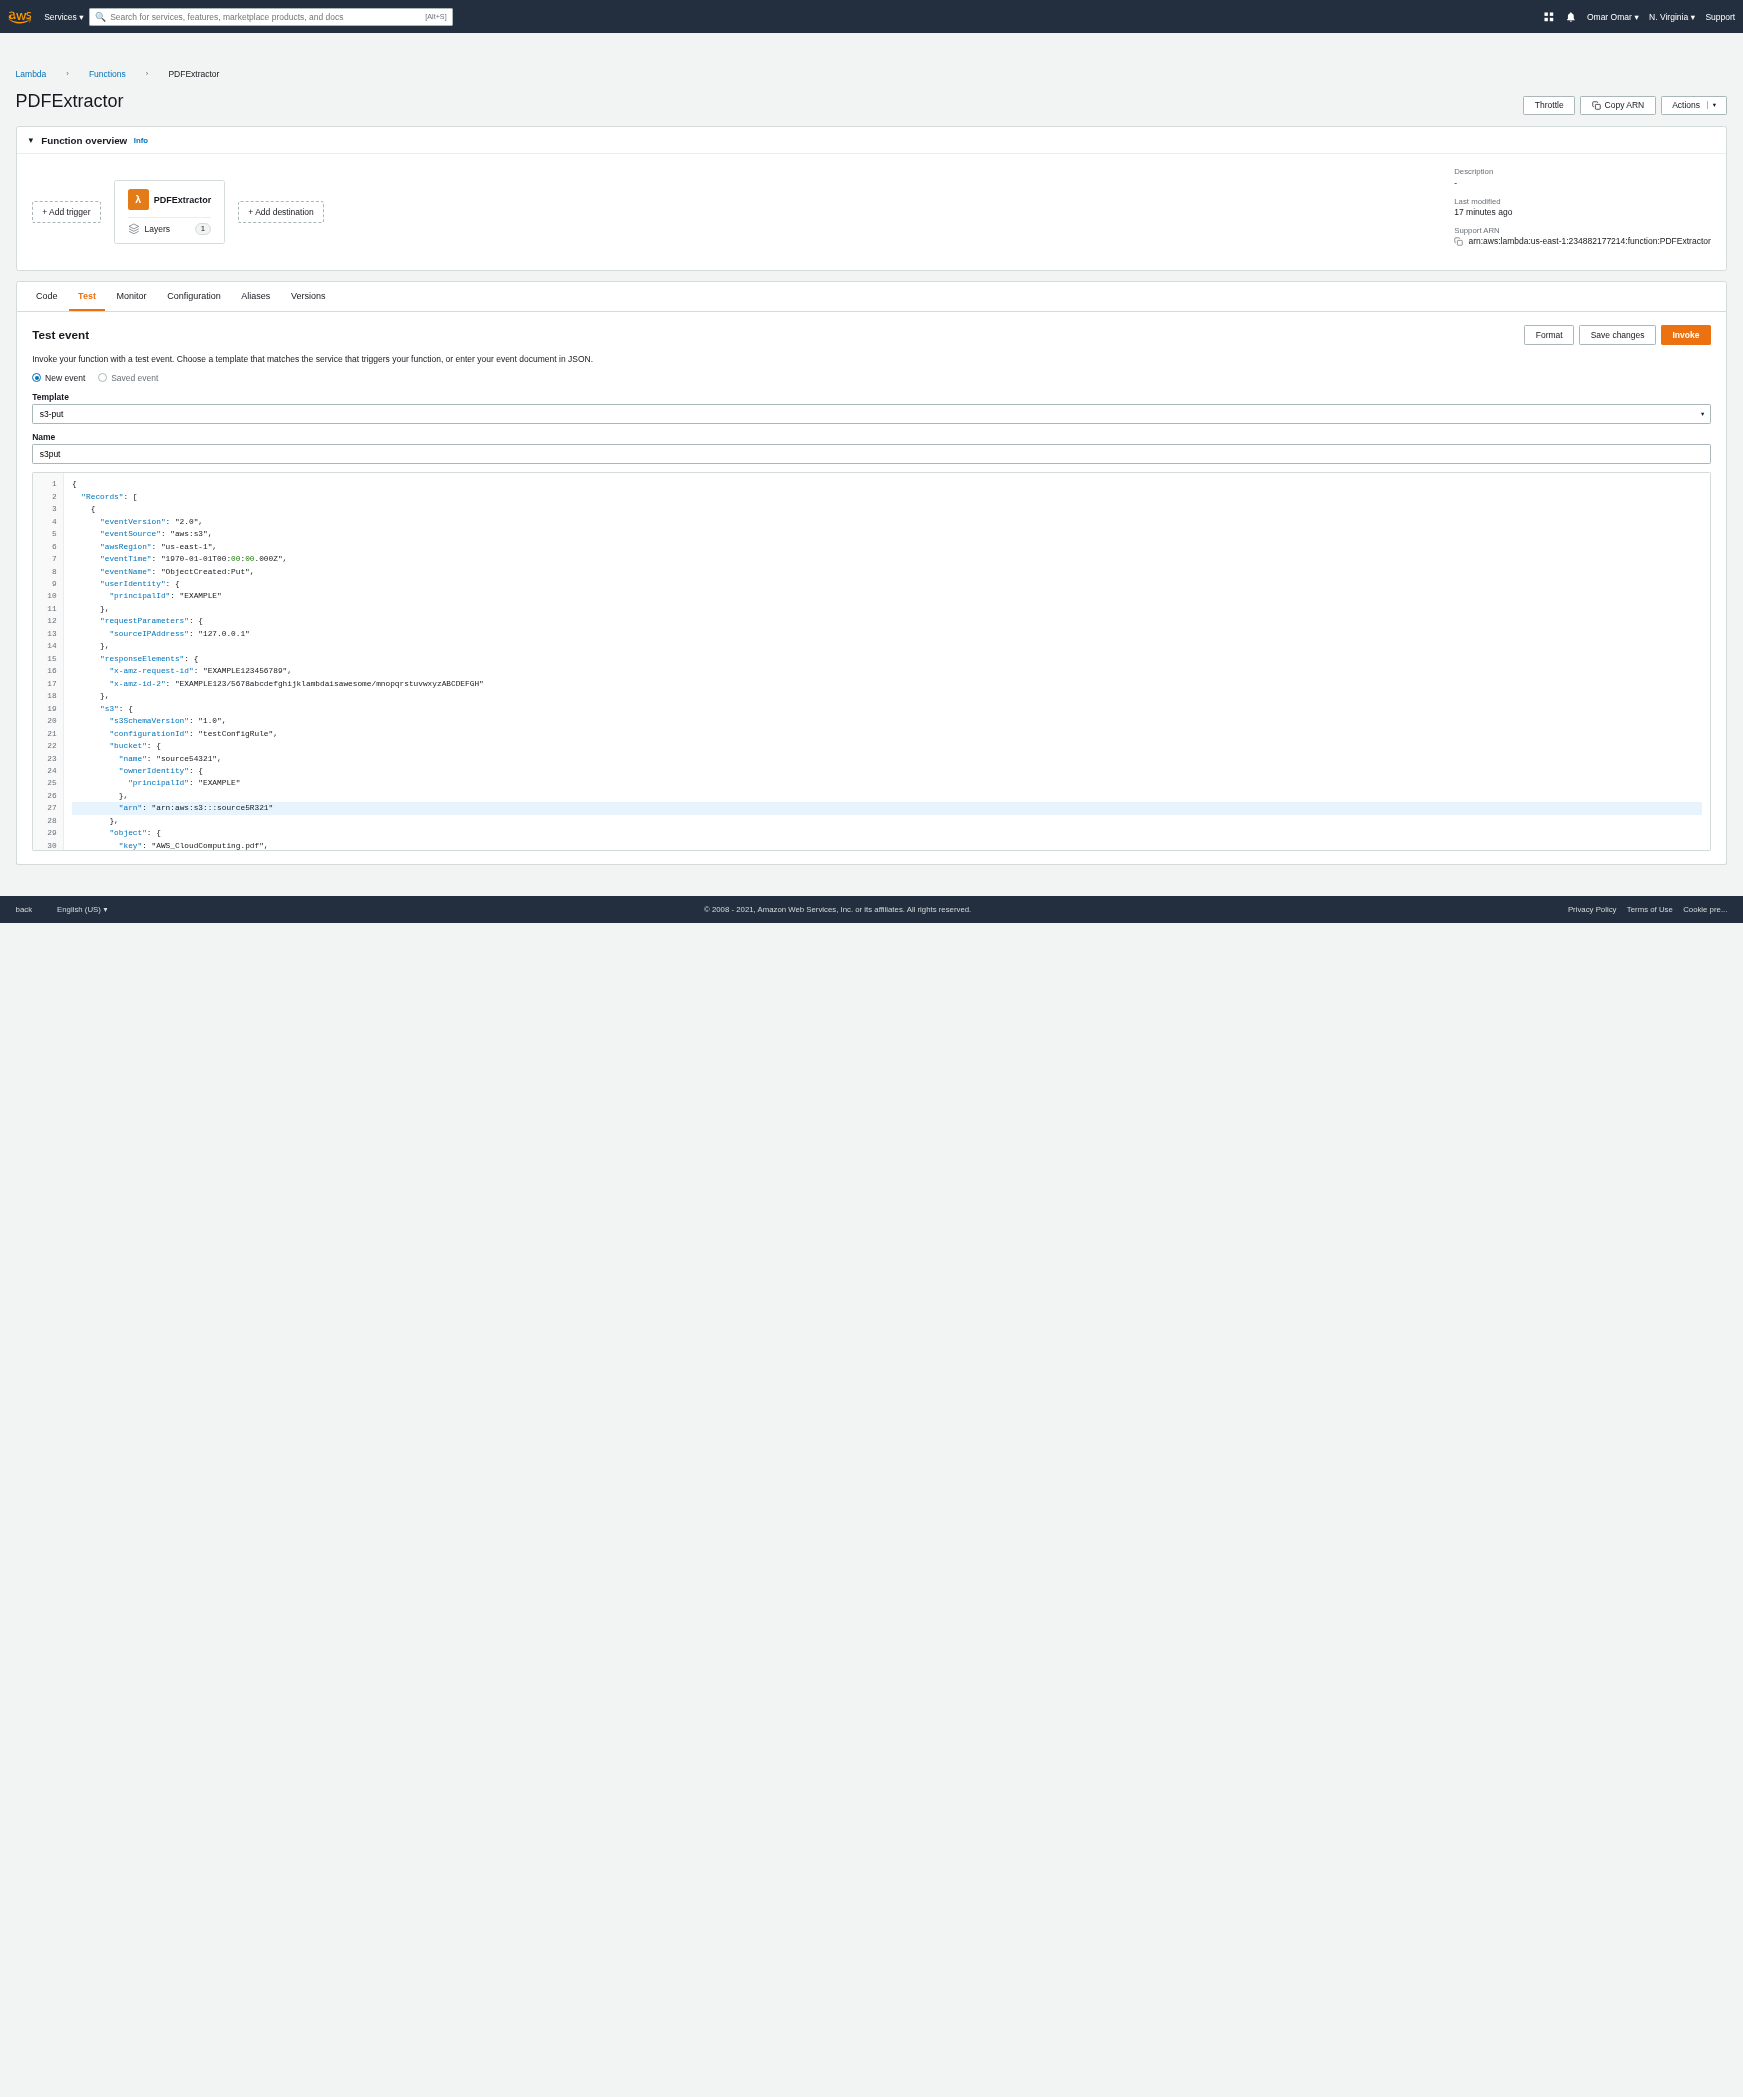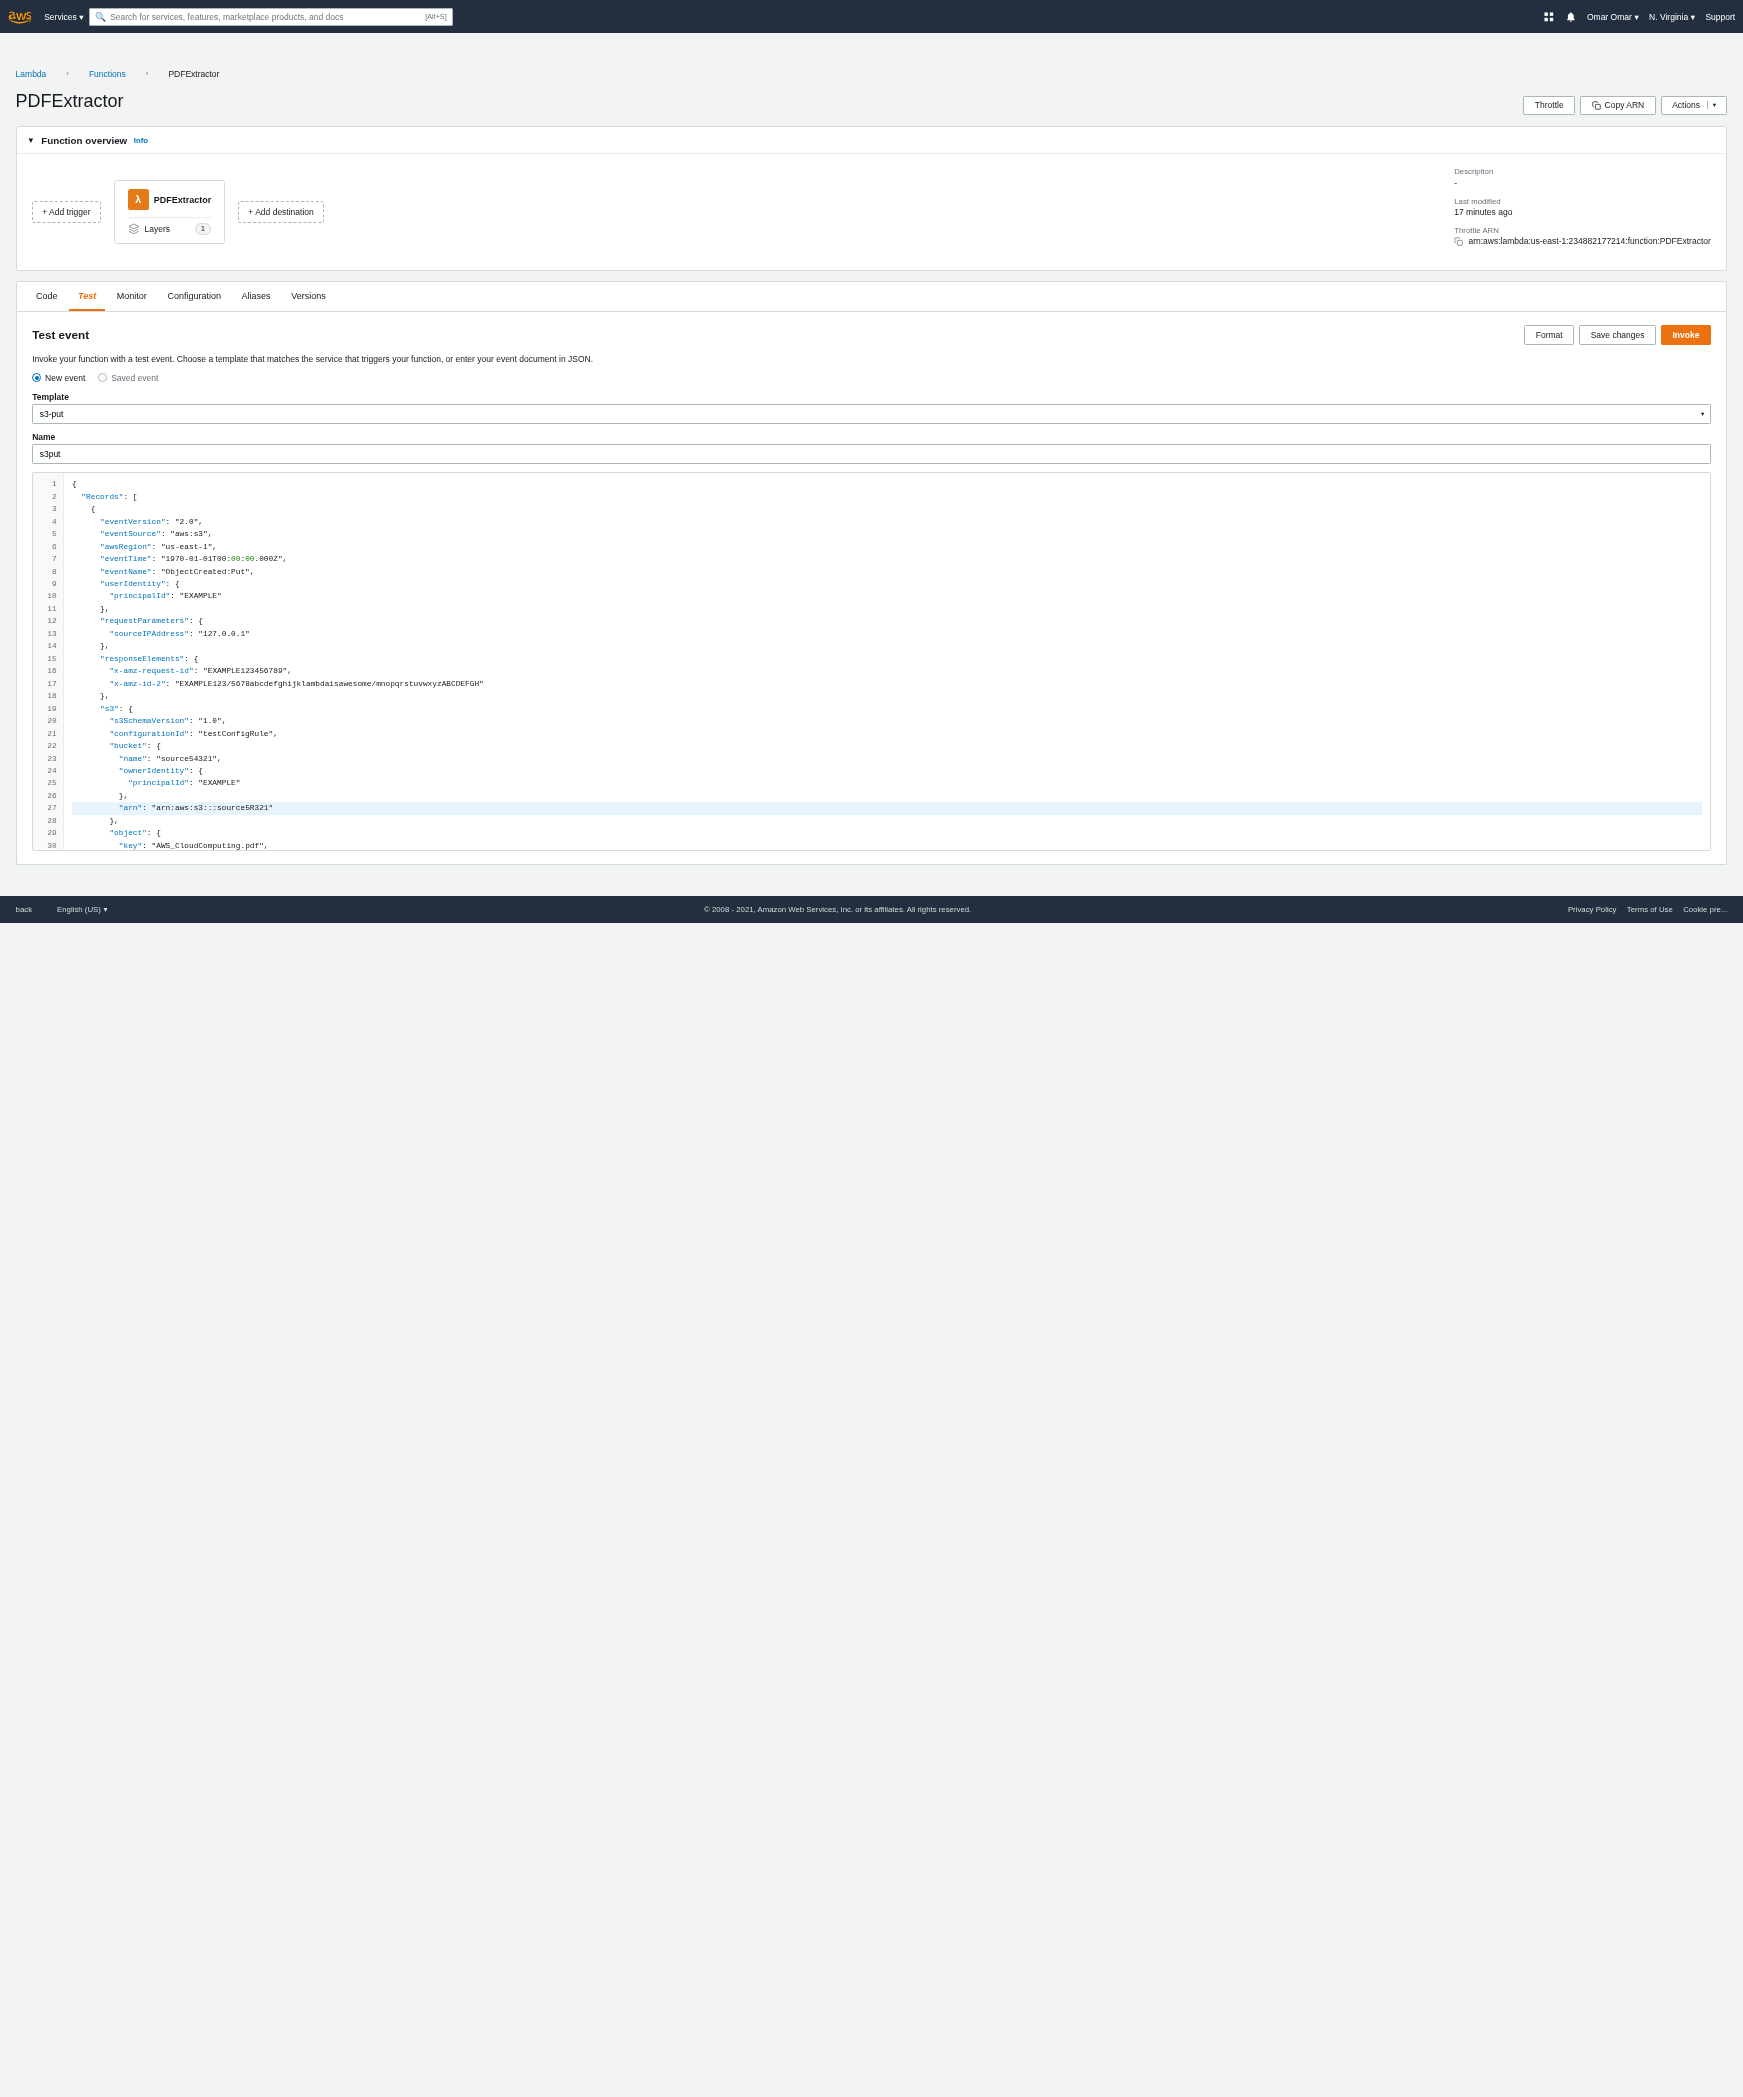--- a/index.html
+++ b/index.html
@@ -286,21 +286,20 @@
       font-size: 9px;
       cursor: pointer;
       border-bottom: 2px solid transparent;
       color: #16191f;
       margin-right: 2.6px;
     }
     .tab.active {
       border-bottom-color: #ec7211;
       color: #ec7211;
       font-weight: 600;
-      font-style: italic;
     }
 
     
     .test-section {
       background: #fff;
       border: 0.7px solid #d5dbdb;
       border-top: none;
       border-radius: 0 0 2.6px 2.6px;
       padding: 13px 15.6px;
     }
@@ -563,21 +562,21 @@
       <div class="function-overview-meta">
         <div class="meta-item">
           <div class="meta-label">Description</div>
           <div class="meta-value">-</div>
         </div>
         <div class="meta-item">
           <div class="meta-label">Last modified</div>
           <div class="meta-value">17 minutes ago</div>
         </div>
         <div class="meta-item">
-          <div class="meta-label">Throttle ARN</div>
+          <div class="meta-label">Support ARN</div>
           <div class="meta-value meta-arn-icon">
             <svg width="9" height="9" viewBox="0 0 24 24" fill="none" stroke="#687078" stroke-width="2" style="flex-shrink:0;margin-right:2.6px">
               <rect x="9" y="9" width="13" height="13" rx="2" ry="2"></rect>
               <path d="M5 15H4a2 2 0 0 1-2-2V4a2 2 0 0 1 2-2h9a2 2 0 0 1 2 2v1"></path>
             </svg>
             <span>arn:aws:lambda:us-east-1:234882177214:function:PDFExtractor</span>
           </div>
         </div>
       </div>
     </div>

